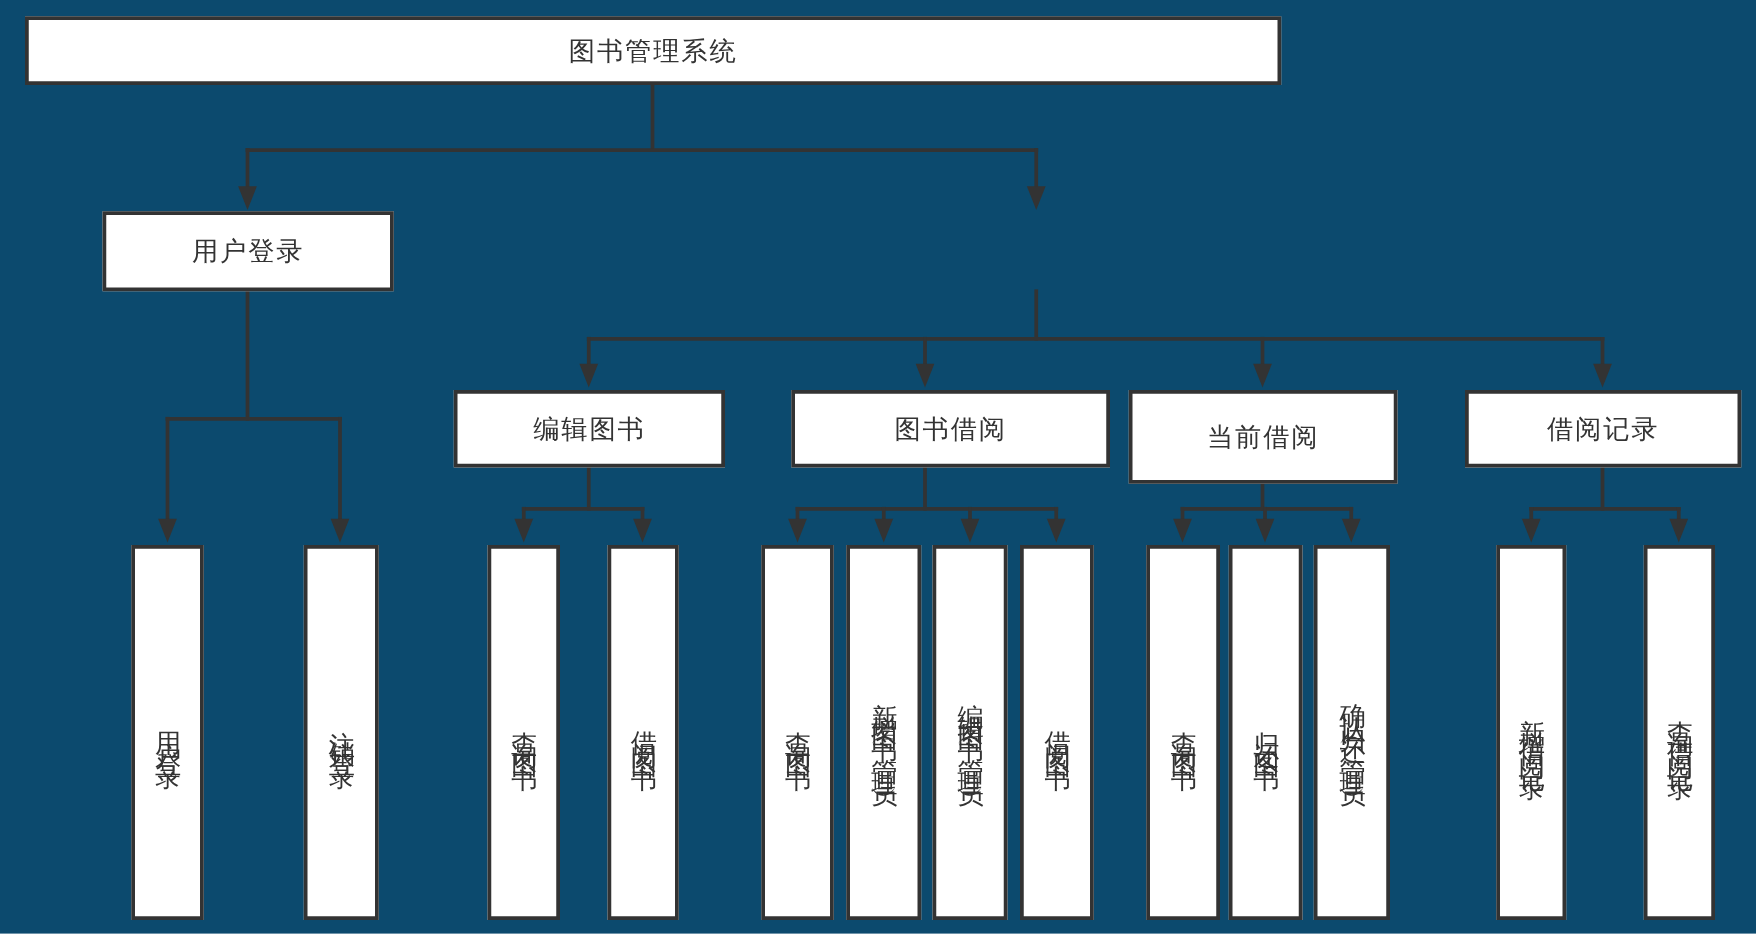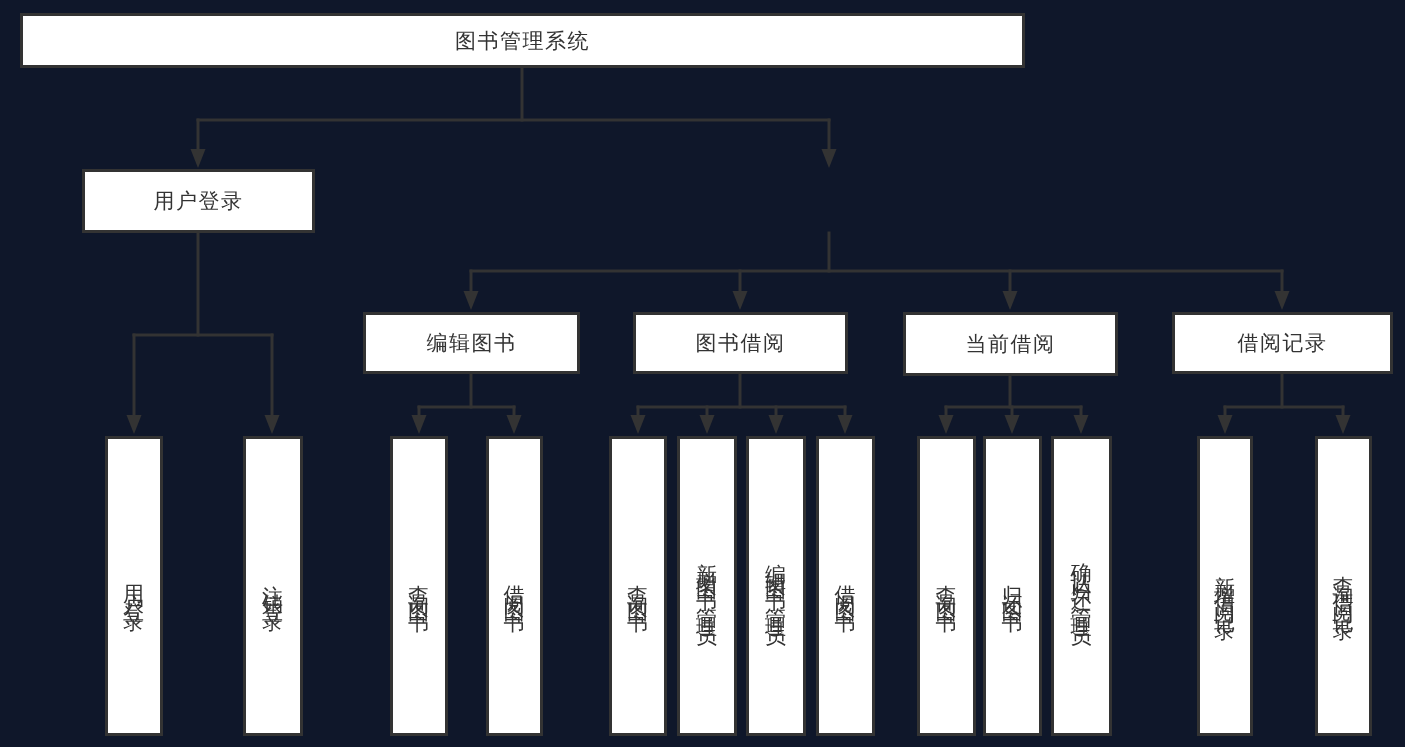--- a/index.html
+++ b/index.html
@@ -1,20 +1,20 @@
 <!DOCTYPE html>
 <html><head>
 <meta charset="utf-8">
 <style>
   html, body { margin: 0; padding: 0; background: #ffffff; }
   #stage {
     position: relative;
     width: 1405px;
     height: 747px;
-    background: #0f172a;
+    background: #0c4a6e;
     font-family: "Liberation Sans", "DejaVu Sans", sans-serif;
     overflow: hidden;
   }
   #connector-layer {
     position: absolute;
     left: 0; top: 0;
     width: 1405px; height: 747px;
     pointer-events: none;
   }
   .hbox {
@@ -140,24 +140,24 @@
     <span>图书管理系统</span>
   </div>
 
   <div class="hbox" style="left:82px; top:169px; width:233px; height:64px;">
     <span>用户登录</span>
   </div>
 
   <div class="hbox" style="left:363px; top:312px; width:217px; height:62px;">
     <span>编辑图书</span>
   </div>
-  <div class="hbox" style="left:633px; top:312px; width:215px; height:62px;justify-content:center;">
+  <div class="hbox" style="left:633px; top:312px; width:255px; height:62px;justify-content:center;">
     <span>图书借阅</span>
   </div>
-  <div class="hbox" style="left:903px; top:312px; width:215px; height:64px;">
+  <div class="hbox" style="left:903px; top:312px; width:215px; height:75px;">
     <span>当前借阅</span>
   </div>
   <div class="hbox" style="left:1172px; top:312px; width:221px; height:62px;">
     <span>借阅记录</span>
   </div>
 
   <div class="vbox" style="left:105px; width:58px;">
     <span class="vtext">用户登录</span>
   </div>
   <div class="vbox" style="left:243px; width:60px;">

